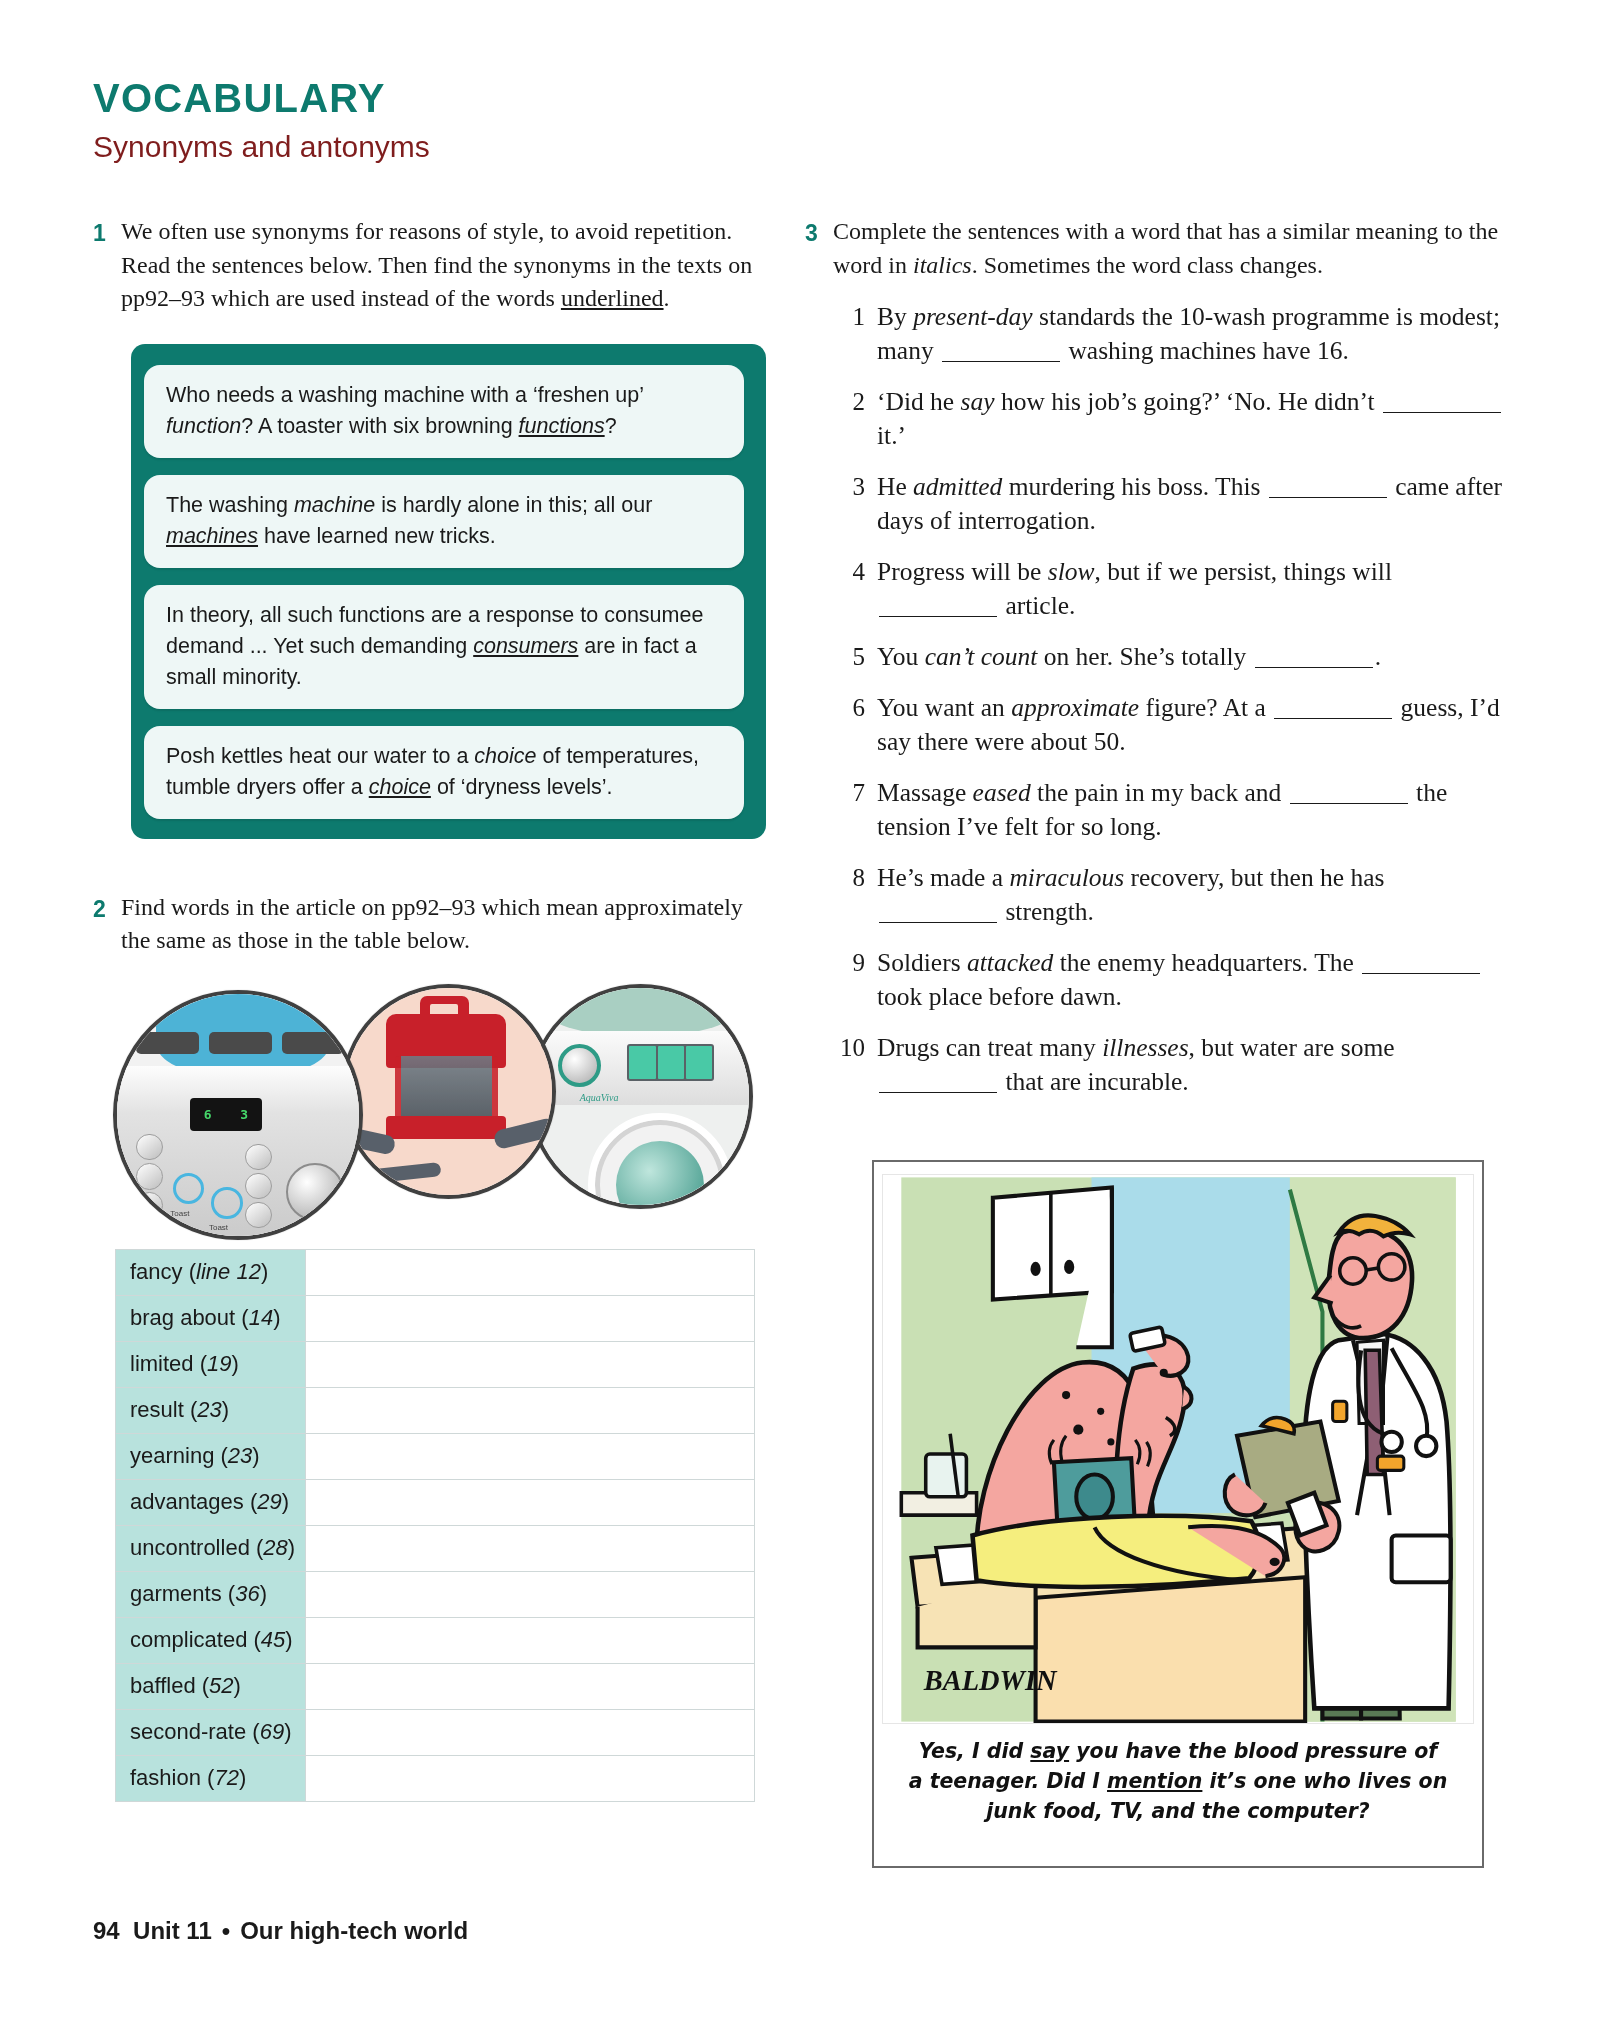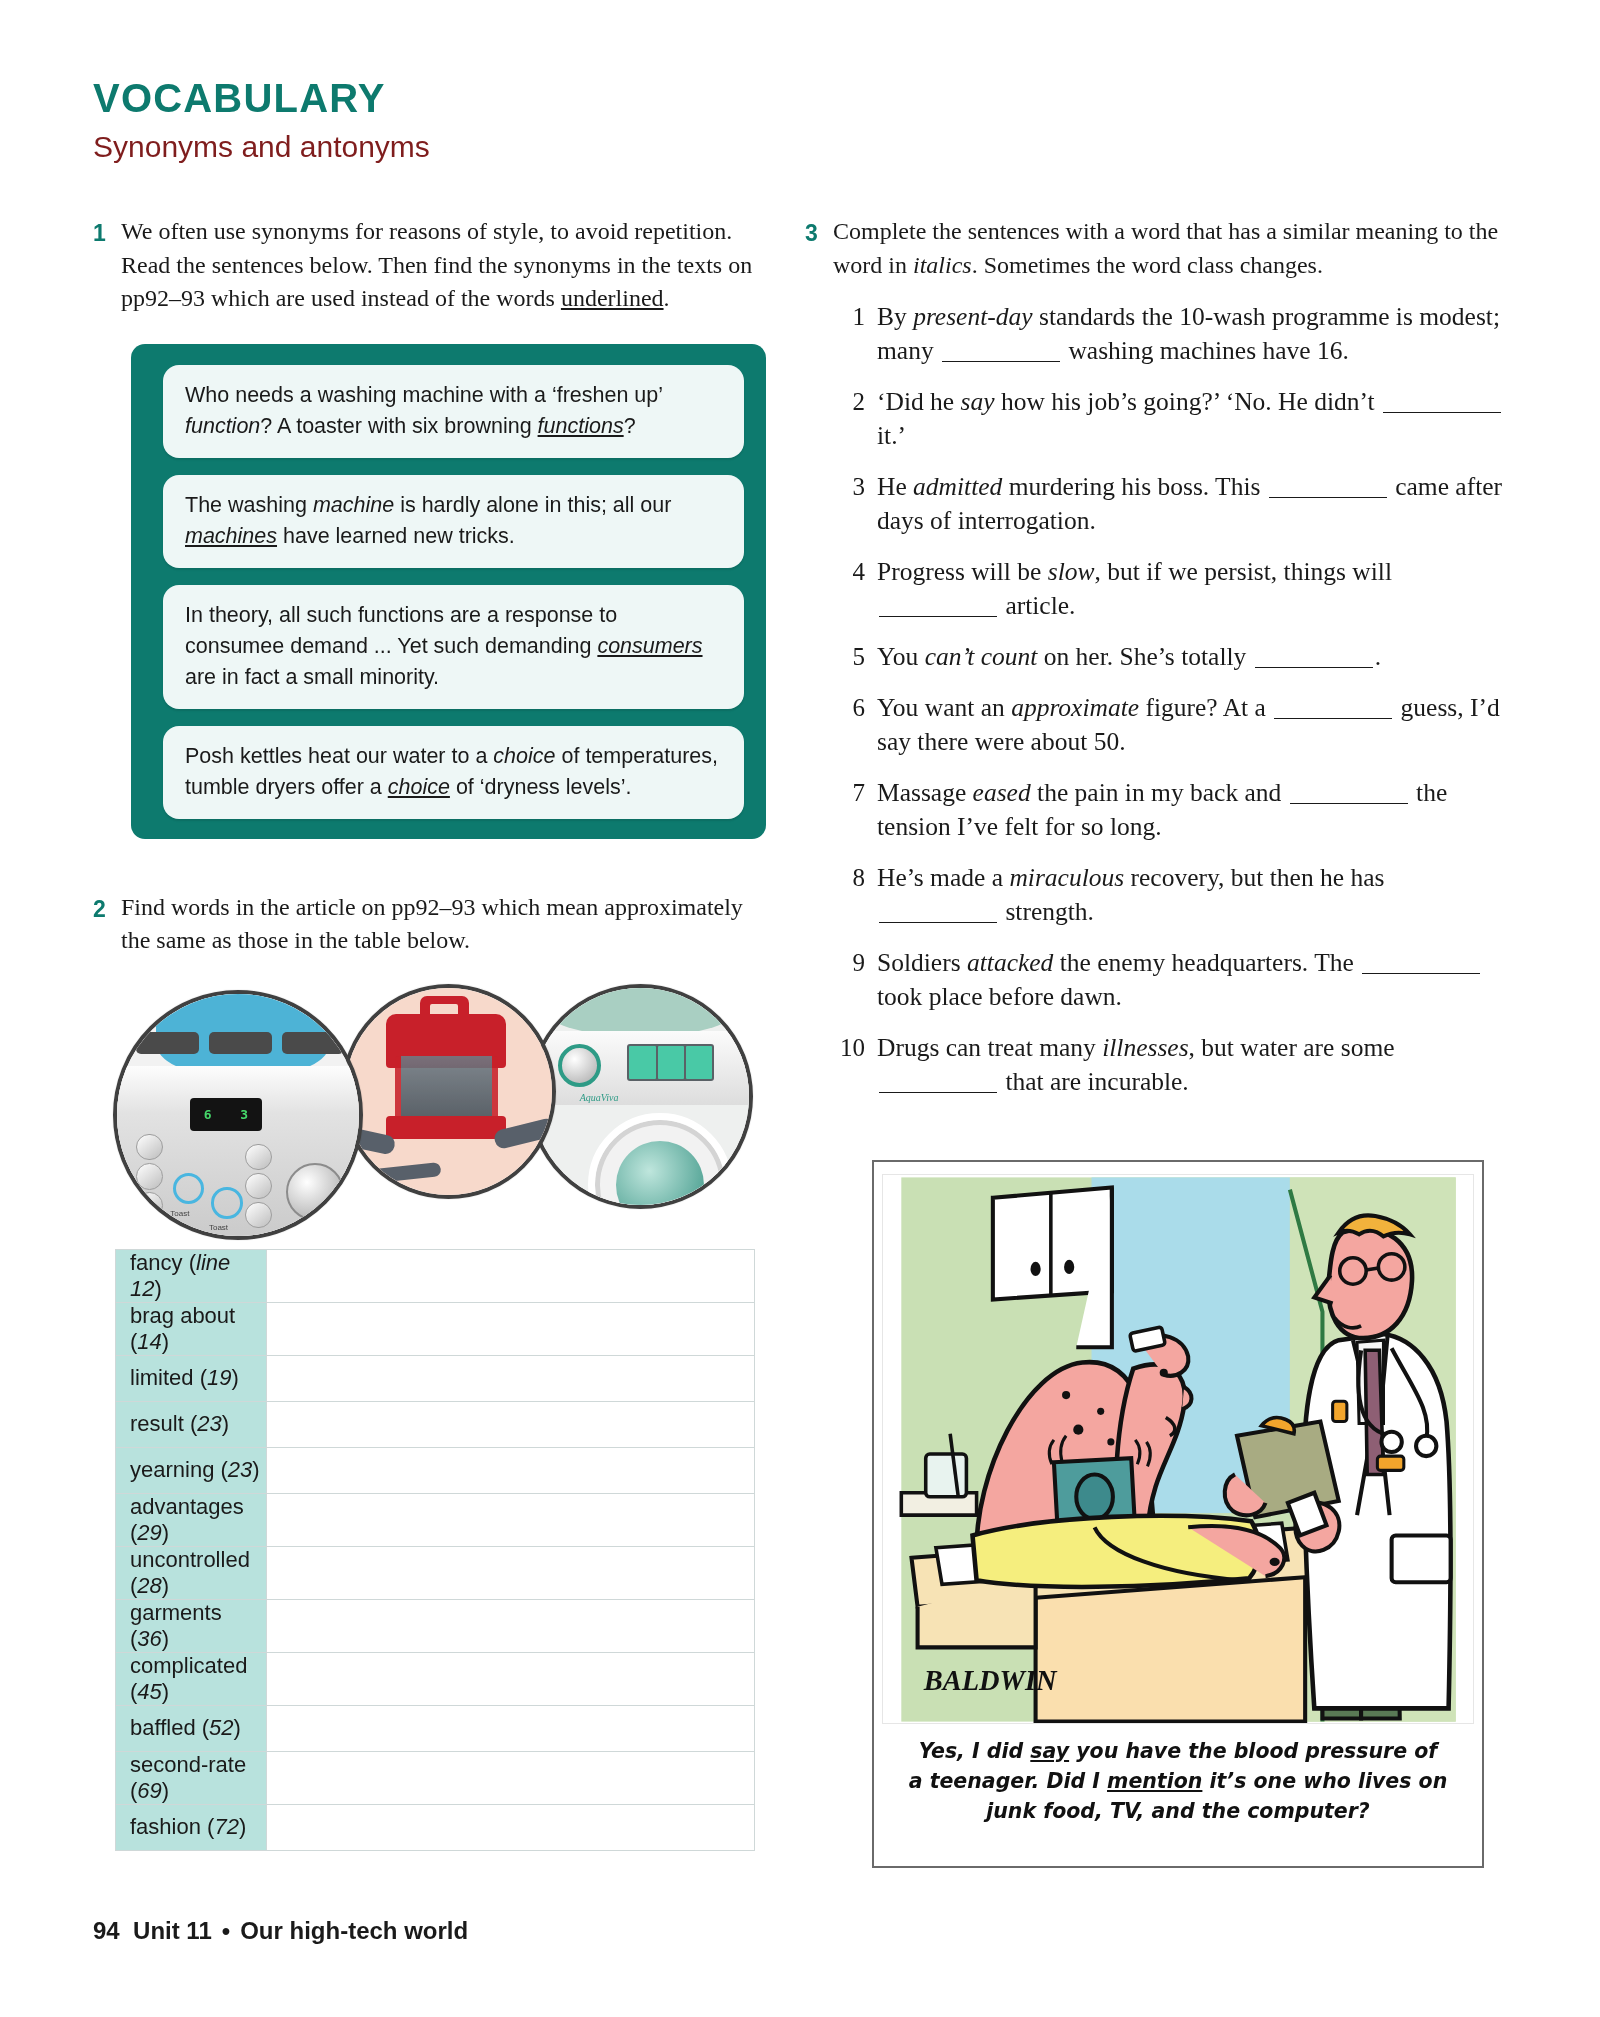--- a/index.html
+++ b/index.html
@@ -41,21 +41,21 @@
   .ex-body { flex:1; font-size:24px; line-height:33.5px; }
   .ex-body i { font-style:italic; }
   .u { text-decoration:underline; text-underline-offset:2px; }
 
   
   .teal-panel {
     margin-top:28px; margin-left:38px;
     width:635px;
     background:#0d7a6e;
     border-radius:14px;
-    padding:21px 22px 20px 32px;
+    padding:21px 22px 20px 13px;
   }
   .card {
     background:#eef7f6;
     border-radius:16px;
     padding:15px 22px 16px 22px;
     margin-bottom:17px;
     font-family:"Liberation Sans", sans-serif;
     font-size:21.5px;
     line-height:31px;
     color:#1a1a1a;
@@ -191,21 +191,21 @@
     border-collapse:collapse;
   }
   .vtable tr { height:46px; }
   .vtable td {
     border:1px solid #cfd8d8;
     font-family:"Liberation Sans", sans-serif;
     font-size:22px;
     padding:0 0 0 14px;
     vertical-align:middle;
   }
-  .vtable td.word { width:151px; background:#b8e2dd; }
+  .vtable td.word { width:190px; background:#b8e2dd; }
   .vtable td.word i { font-style:italic; }
   .vtable td.blank { background:#ffffff; }
 
   
   .q-list { margin-top:18px; margin-left:34px; }
   .q-item { display:flex; align-items:flex-start; margin-bottom:17px; }
   .q-num {
     width:38px; flex:none; text-align:right; padding-right:12px;
     font-size:25px; line-height:34px;
   }

